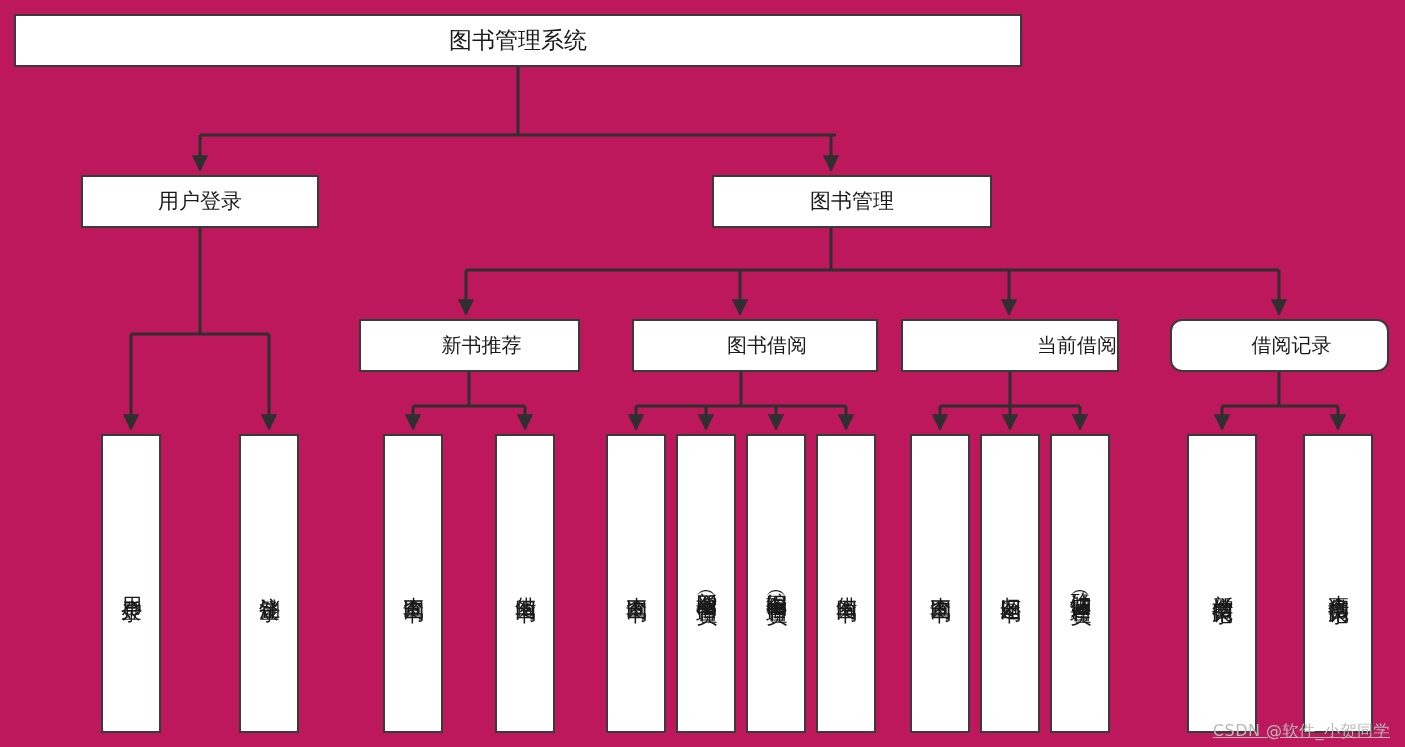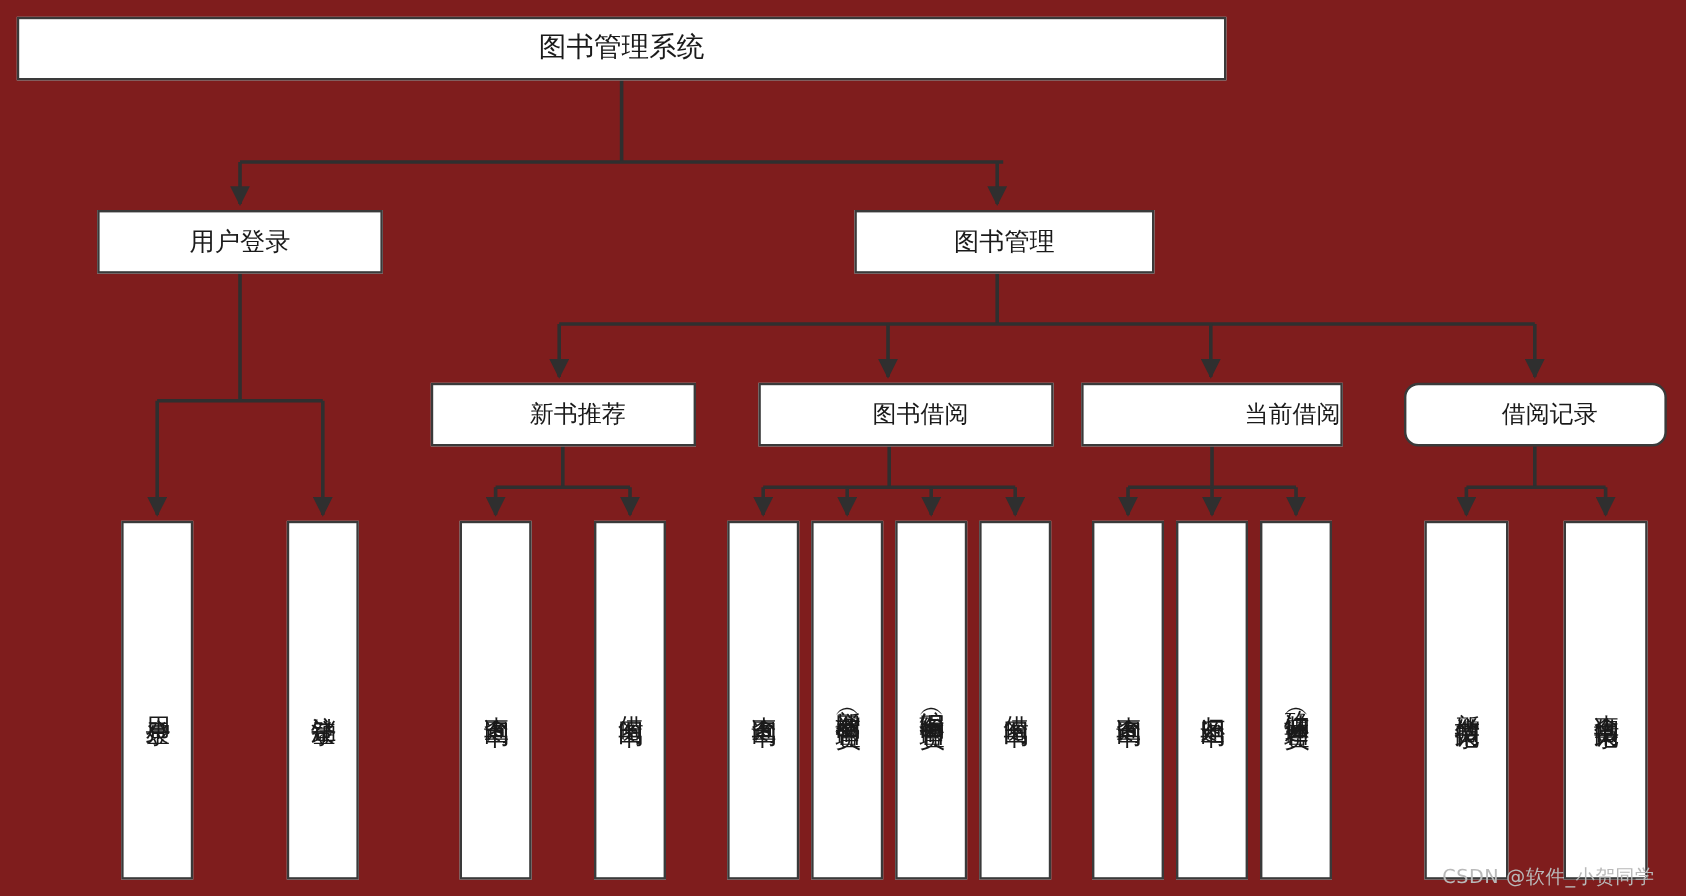--- a/index.html
+++ b/index.html
@@ -1,32 +1,32 @@
 <!DOCTYPE html>
 <html><head>
 <meta charset="utf-8">
 <style>
   html,body{margin:0;padding:0;background:#ffffff;}
   body{font-family:"DejaVu Sans","Liberation Sans",sans-serif;}
-  #stage{position:relative;width:1405px;height:747px;background:#7f1d1d;overflow:hidden;}
+  #stage{position:relative;width:1405px;height:747px;background:#be185d;overflow:hidden;}
   #svg-layer{position:absolute;left:0;top:0;width:1405px;height:747px;}
 
   .node{position:absolute;box-sizing:border-box;background:#ffffff;
         border:2px solid #3a3a3a;display:flex;align-items:center;justify-content:center;}
   .node .lbl{color:#1a1a1a;line-height:1.12;text-align:center;white-space:nowrap;}
 
   
   .n-root{left:14px;top:14px;width:1008px;height:53px;}
   .n-root .lbl{font-size:23px;}
 
   
   .lvl2{height:53px;}
   .lvl2 .lbl{font-size:21px;}
   .n-login{left:81px;top:175px;width:238px;}
-  .n-bookmgr{left:712px;top:175px;width:250px;}
+  .n-bookmgr{left:712px;top:175px;width:280px;}
 
   
   .lvl3{height:53px;}
   .lvl3 .lbl{font-size:20px;margin-left:24px;}
   .n-new{left:359px;top:319px;width:221px;}
   .n-borrow{left:632px;top:319px;width:246px;}
   .n-current{left:901px;top:319px;width:218px;justify-content:flex-end;}
   .n-record{left:1170px;top:319px;width:219px;border-radius:12px;}
 
   
@@ -34,22 +34,22 @@
   .leaf .lbl{
     font-size:21px;
     writing-mode:vertical-rl;
     text-orientation:upright;
     letter-spacing:2px;
     white-space:normal;
     max-height:285px;
   }
   .leaf-wide{width:70px;}
 
-  .watermark{position:absolute;right:26px;bottom:5px;font-size:16px;color:#b9b9b9;
-             letter-spacing:.5px;white-space:nowrap;}
+  .watermark{position:absolute;right:15px;bottom:5px;font-size:16px;color:#b9b9b9;
+             letter-spacing:.5px;white-space:nowrap;text-decoration:underline;}
 </style>
 </head>
 <body>
 
 <div id="stage">
 
   <svg id="svg-layer" viewBox="0 0 1405 747" xmlns="http://www.w3.org/2000/svg">
     <defs>
       <marker id="arr" viewBox="0 0 10 10" refX="9" refY="5" markerWidth="5.5" markerHeight="5.5" orient="auto-start-reverse">
         <path d="M 0 0 L 10 5 L 0 10 z" fill="#2f2f2f"></path>

